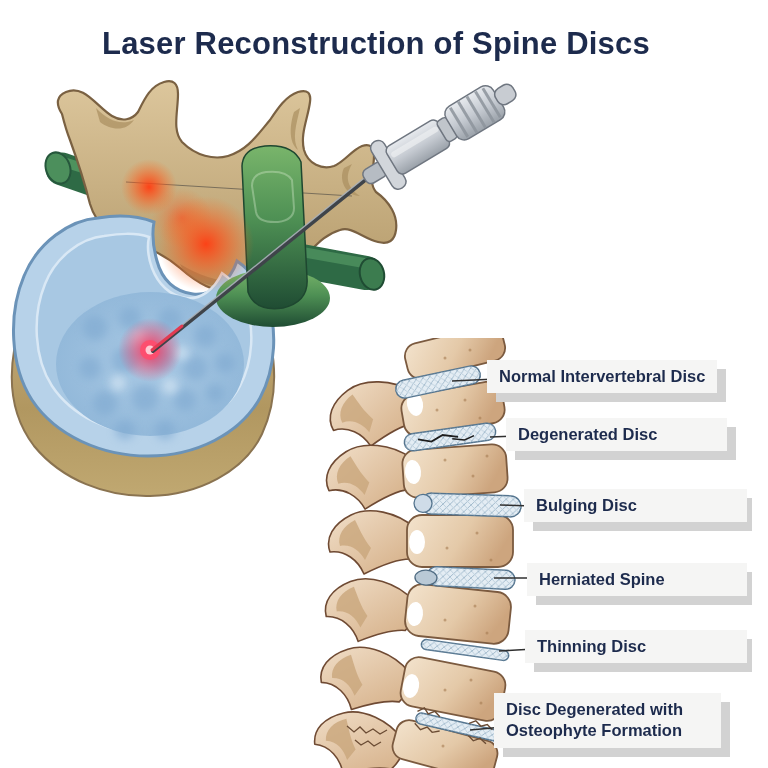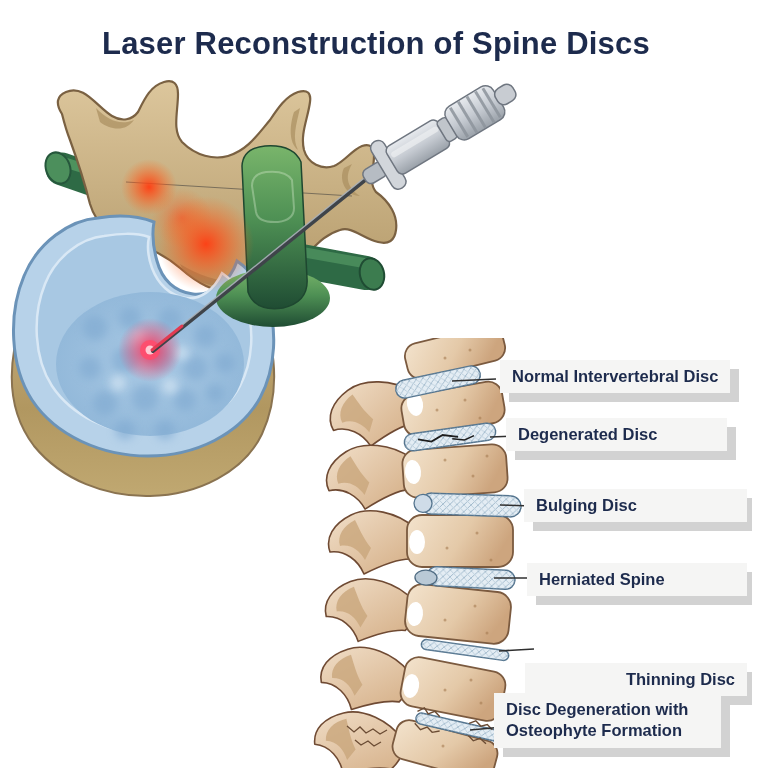--- a/index.html
+++ b/index.html
@@ -26,25 +26,25 @@
   .overlay{position:absolute;left:0;top:0;width:768px;height:768px;pointer-events:none;}
   .overlay line{stroke:var(--leader-line);stroke-width:1.6;}
 
   .dlabel{
     position:absolute;background:var(--label-bg);
     box-shadow:9px 9px 0 var(--label-shadow);
     color:var(--heading-text);font-size:16.5px;font-weight:bold;line-height:1.3;
     padding:6px 12px;white-space:nowrap;
   }
   .dlabel.wrap{white-space:normal;}
-  #lbl-0{left:500px;top:360px;min-width:227px;}
+  #lbl-0{left:487px;top:360px;min-width:227px;}
   #lbl-1{left:506px;top:418px;min-width:221px;}
   #lbl-2{left:524px;top:489px;min-width:223px;}
   #lbl-3{left:527px;top:563px;min-width:220px;}
-  #lbl-4{left:525px;top:663px;min-width:222px;text-align:right;}
+  #lbl-4{left:525px;top:630px;min-width:222px;}
   #lbl-5{left:494px;top:693px;width:227px;}
 </style>
 </head>
 <body>
 
 <div class="canvas">
 
   <div class="title">Laser Reconstruction of Spine Discs</div>
 
   <svg class="illus" style="left:0;top:68px" width="520" height="430" viewBox="0 0 520 430">
@@ -341,15 +341,15 @@
     <line x1="494" y1="578" x2="536" y2="578"></line>
     <line x1="499" y1="651" x2="534" y2="649"></line>
     <line x1="470" y1="730" x2="503" y2="727"></line>
   </svg>
 
   <div class="dlabel" id="lbl-0">Normal Intervertebral Disc</div>
   <div class="dlabel" id="lbl-2">Bulging Disc</div>
   <div class="dlabel" id="lbl-1">Degenerated Disc</div>
   <div class="dlabel" id="lbl-3">Herniated Spine</div>
   <div class="dlabel" id="lbl-4">Thinning Disc</div>
-  <div class="dlabel wrap" id="lbl-5">Disc Degeneration with Osteophyte Formation</div>
+  <div class="dlabel wrap" id="lbl-5">Disc Degenerated with Osteophyte Formation</div>
 
 </div>
 
 </body></html>

